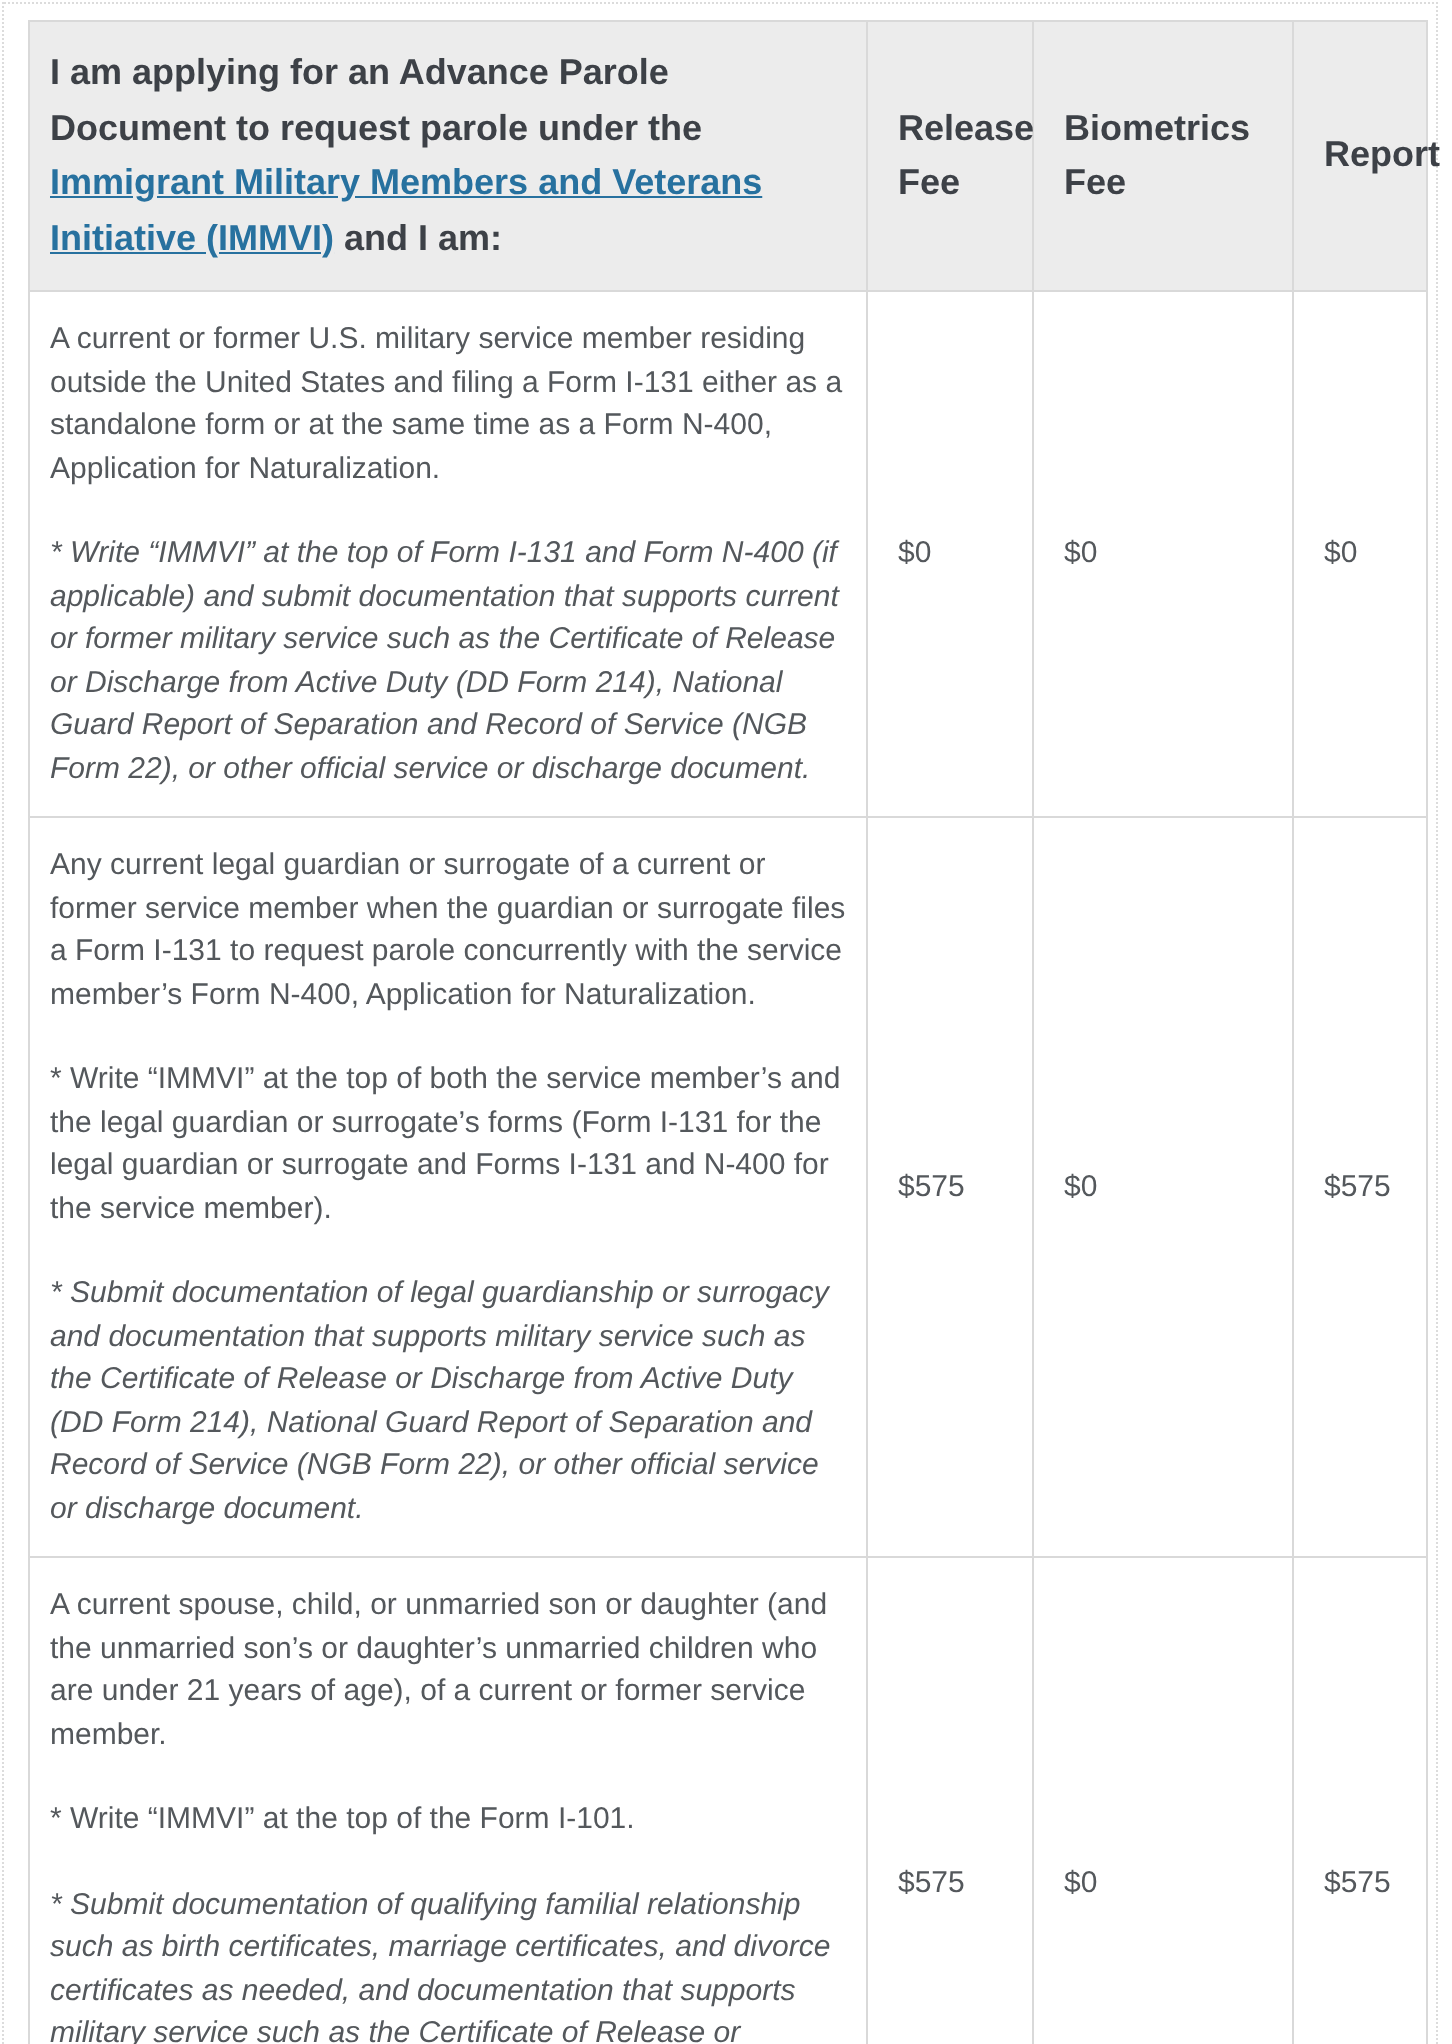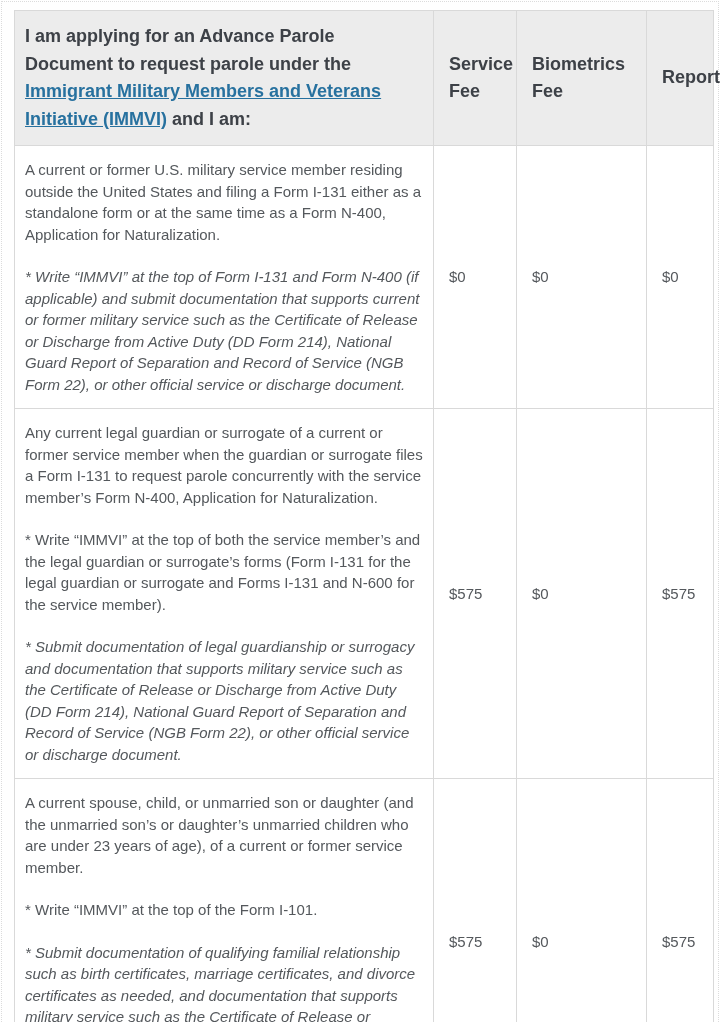--- a/index.html
+++ b/index.html
@@ -90,48 +90,48 @@
   <table class="fee-table">
     <colgroup>
       <col style="width:419px">
       <col style="width:83px">
       <col style="width:130px">
       <col style="width:67px">
     </colgroup>
     <thead>
       <tr>
         <th class="desc-h"><span>I am applying for an Advance Parole Document to request parole under the </span><a href="#" class="immvi-link">Immigrant Military Members and Veterans Initiative (IMMVI)</a><span> and I am:</span></th>
-        <th class="fee-h">Service Fee</th>
+        <th class="fee-h">Release Fee</th>
         <th class="fee-h">Biometrics Fee</th>
         <th class="fee-h">Report</th>
       </tr>
     </thead>
     <tbody>
       <tr class="row-0">
         <td class="desc">
           <p>A current or former U.S. military service member residing outside the United States and filing a Form I-131 either as a standalone form or at the same time as a Form N-400, Application for Naturalization.</p>
           <p>* Write “IMMVI” at the top of Form I-131 and Form N-400 (if applicable) and submit documentation that supports current or former military service such as the Certificate of Release or Discharge from Active Duty (DD Form 214), National Guard Report of Separation and Record of Service (NGB Form 22), or other official service or discharge document.</p>
         </td>
         <td class="fee">$0</td>
         <td class="fee">$0</td>
         <td class="fee">$0</td>
       </tr>
       <tr class="row-1">
         <td class="desc">
           <p>Any current legal guardian or surrogate of a current or former service member when the guardian or surrogate files a Form I-131 to request parole concurrently with the service member’s Form N-400, Application for Naturalization.</p>
-          <p>* Write “IMMVI” at the top of both the service member’s and the legal guardian or surrogate’s forms (Form I-131 for the legal guardian or surrogate and Forms I-131 and N-600 for the service member).</p>
+          <p>* Write “IMMVI” at the top of both the service member’s and the legal guardian or surrogate’s forms (Form I-131 for the legal guardian or surrogate and Forms I-131 and N-400 for the service member).</p>
           <p>* Submit documentation of legal guardianship or surrogacy and documentation that supports military service such as the Certificate of Release or Discharge from Active Duty (DD Form 214), National Guard Report of Separation and Record of Service (NGB Form 22), or other official service or discharge document.</p>
         </td>
         <td class="fee">$575</td>
         <td class="fee">$0</td>
         <td class="fee">$575</td>
       </tr>
       <tr class="row-2">
         <td class="desc">
-          <p>A current spouse, child, or unmarried son or daughter (and the unmarried son’s or daughter’s unmarried children who are under 23 years of age), of a current or former service member.</p>
+          <p>A current spouse, child, or unmarried son or daughter (and the unmarried son’s or daughter’s unmarried children who are under 21 years of age), of a current or former service member.</p>
           <p>* Write “IMMVI” at the top of the Form I-101.</p>
           <p>* Submit documentation of qualifying familial relationship such as birth certificates, marriage certificates, and divorce certificates as needed, and documentation that supports military service such as the Certificate of Release or Discharge from Active Duty (DD Form 214), National Guard Report of Separation and Record of Service (NGB Form 22), or other official service or discharge document.</p>
         </td>
         <td class="fee">$575</td>
         <td class="fee">$0</td>
         <td class="fee">$575</td>
       </tr>
     </tbody>
   </table>
 </div>

